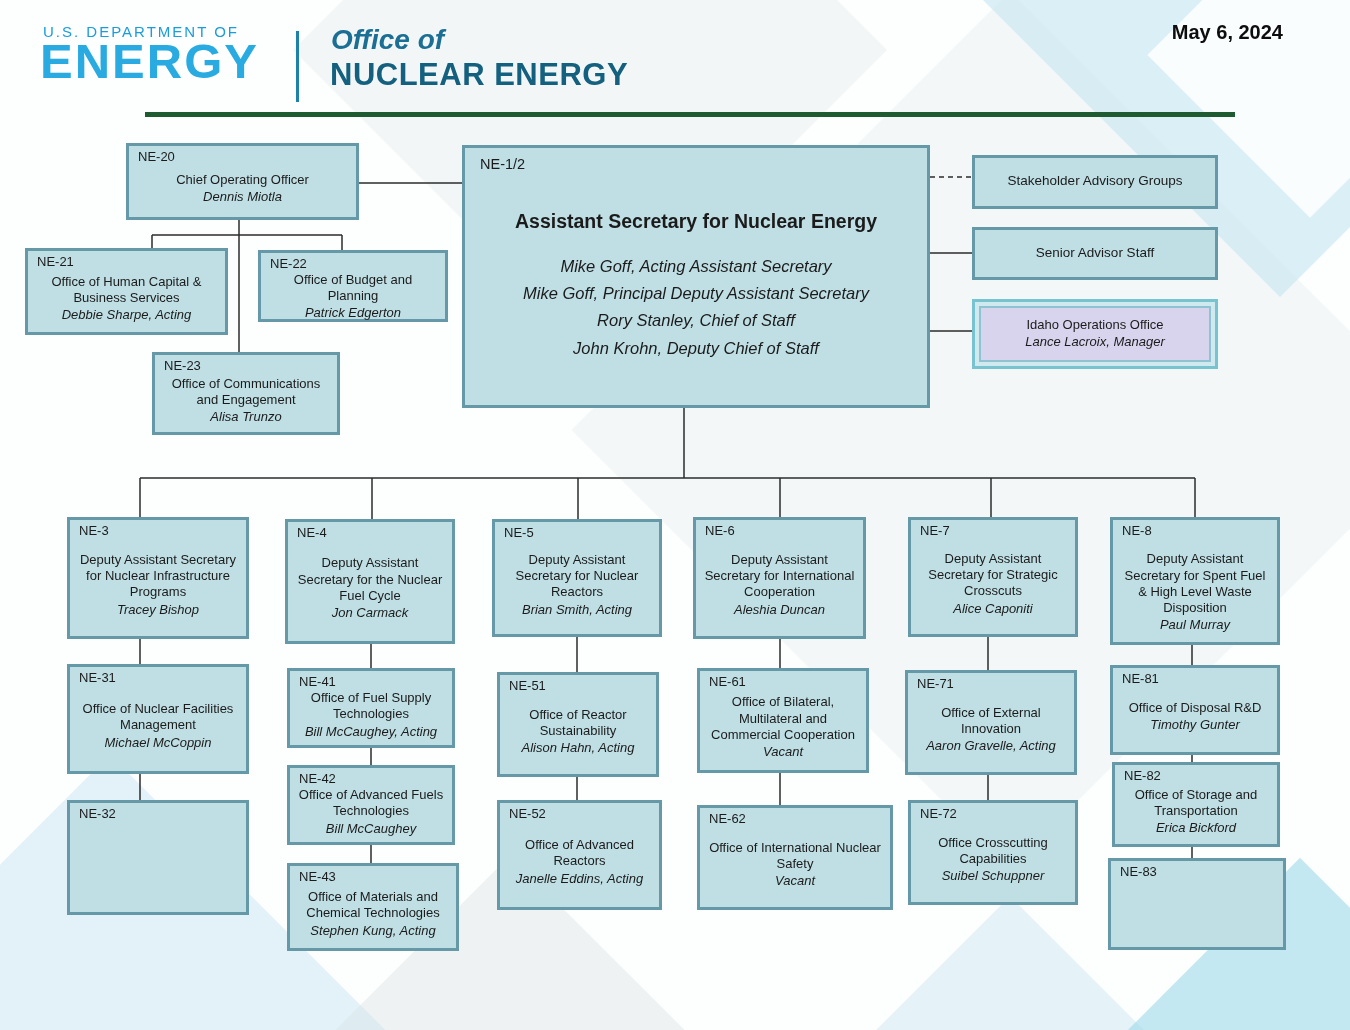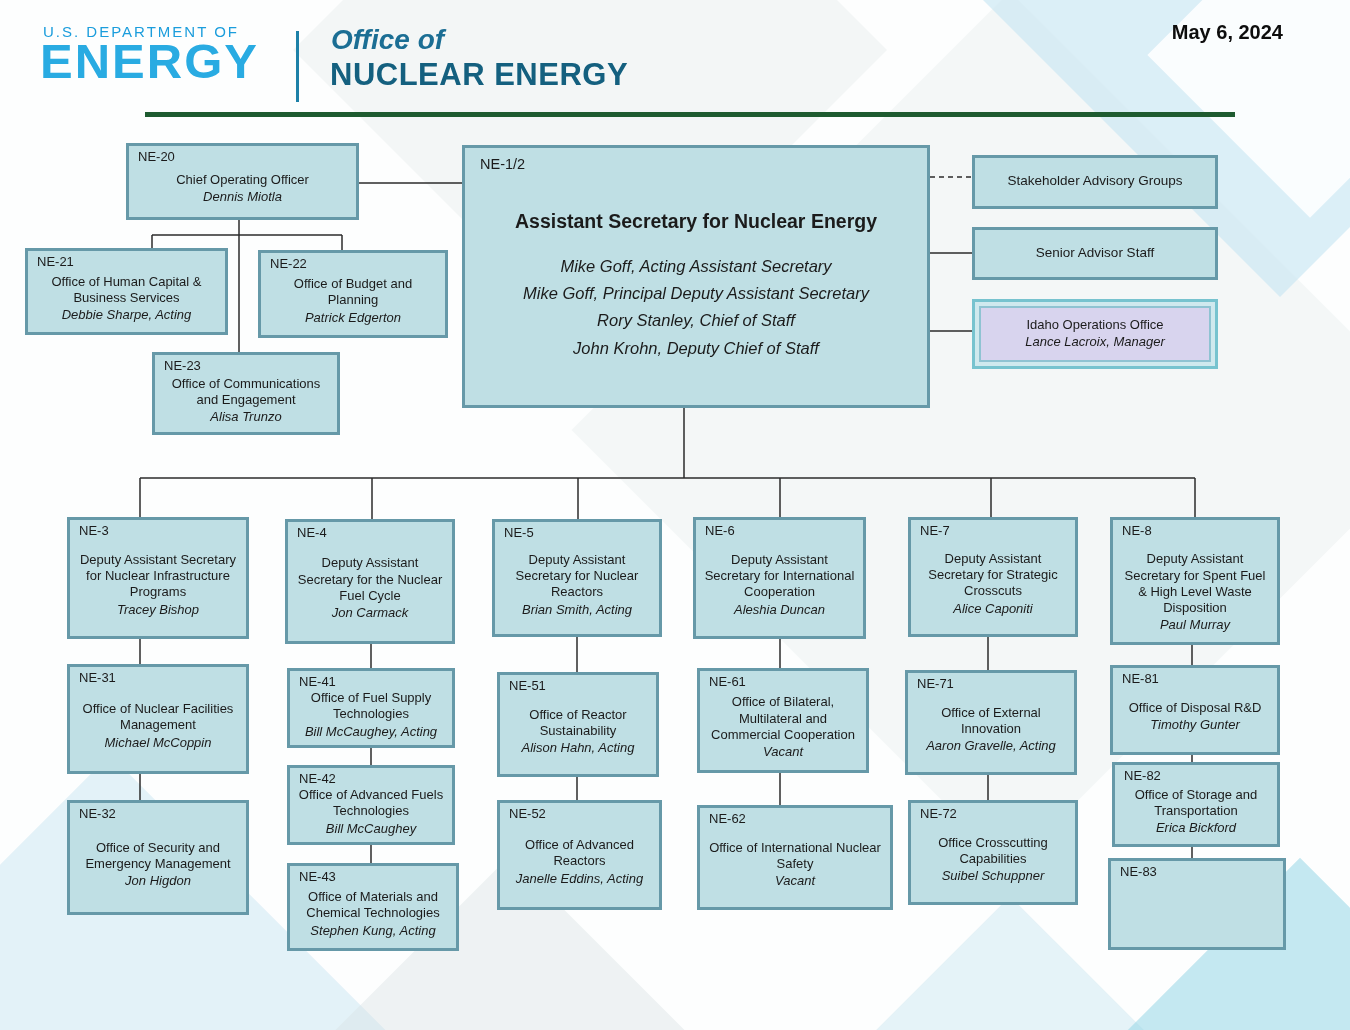--- a/index.html
+++ b/index.html
@@ -138,21 +138,21 @@
           </div>
         </div>
       </div>
       <div class="org-box" style="left: 25px; top: 248px; width: 203px; height: 87px;">
         <div class="box-code">NE-21</div>
         <div class="box-body">
           <div class="box-title">Office of Human Capital &amp; Business Services</div>
           <div class="box-person">Debbie Sharpe, Acting</div>
         </div>
       </div>
-      <div class="org-box" style="left: 258px; top: 250px; width: 190px; height: 88px;">
+      <div class="org-box" style="left: 258px; top: 250px; width: 190px; height: 72px;">
         <div class="box-code">NE-22</div>
         <div class="box-body">
           <div class="box-title">Office of Budget and Planning</div>
           <div class="box-person">Patrick Edgerton</div>
         </div>
       </div>
       <div class="org-box" style="left: 152px; top: 352px; width: 188px; height: 83px;">
         <div class="box-code">NE-23</div>
         <div class="box-body">
           <div class="box-title">Office of Communications and Engagement</div>
@@ -203,24 +203,20 @@
       </div>
       <div class="org-box" style="left: 67px; top: 664px; width: 182px; height: 110px;">
         <div class="box-code">NE-31</div>
         <div class="box-body">
           <div class="box-title">Office of Nuclear Facilities Management</div>
           <div class="box-person">Michael McCoppin</div>
         </div>
       </div>
       <div class="org-box" style="left: 67px; top: 800px; width: 182px; height: 115px;">
         <div class="box-code">NE-32</div>
-        <div class="box-body">
-          <div class="box-title">Office of Security and Emergency Management</div>
-          <div class="box-person">Jon Higdon</div>
-        </div>
       </div>
       <div class="org-box" style="left: 287px; top: 668px; width: 168px; height: 80px;">
         <div class="box-code">NE-41</div>
         <div class="box-body">
           <div class="box-title">Office of Fuel Supply Technologies</div>
           <div class="box-person">Bill McCaughey, Acting</div>
         </div>
       </div>
       <div class="org-box" style="left: 287px; top: 765px; width: 168px; height: 80px;">
         <div class="box-code">NE-42</div>

